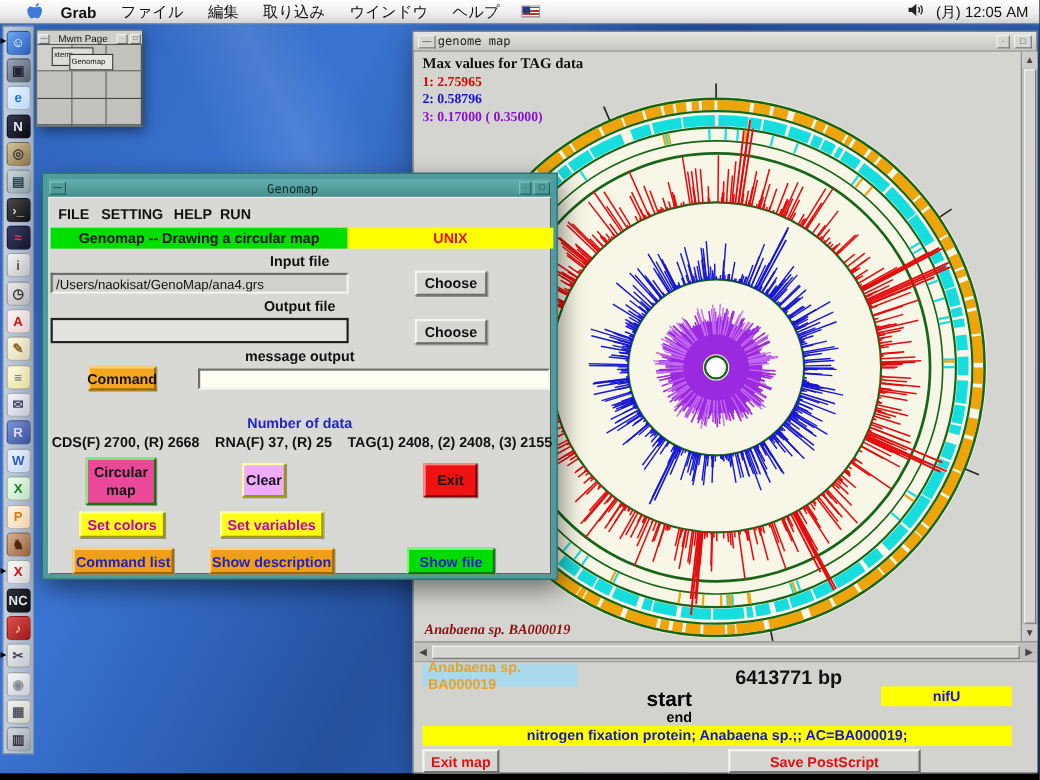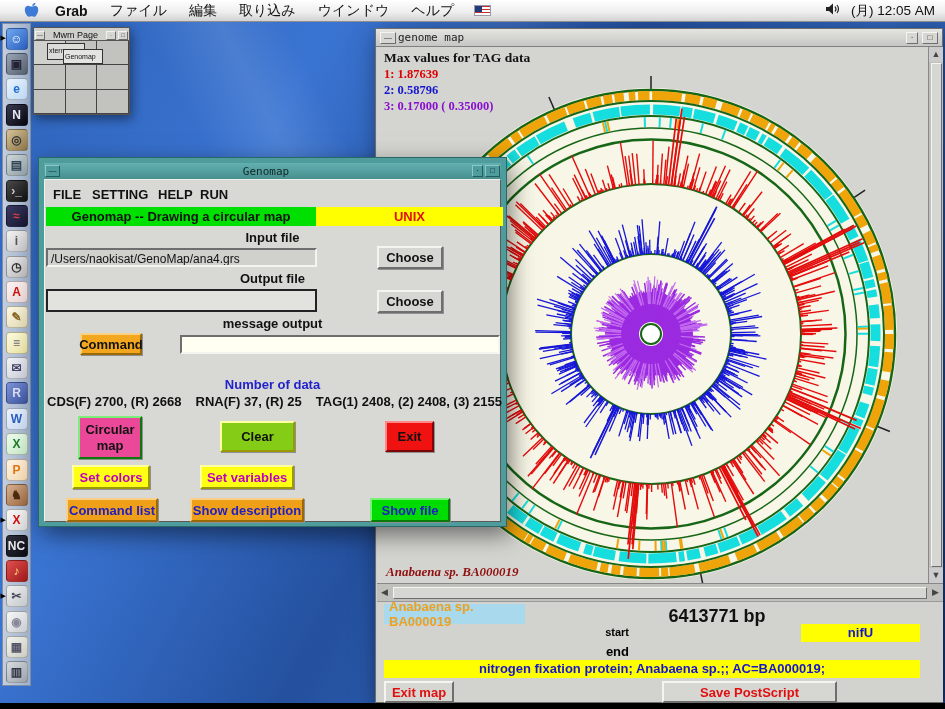--- a/index.html
+++ b/index.html
@@ -78,21 +78,21 @@
   .sbtn{width:14px;height:15px;display:flex;align-items:center;justify-content:center;background:#cccccc;}
   .hscroll{position:absolute;left:1px;top:554px;width:566px;height:18px;background:#c0c0bc;
     border-top:1px solid #888;display:flex;align-items:center;}
   .hthumb{height:12px;flex:1;margin:0 1px;background:#d6d6d2;border:1px solid;border-color:#f4f4f0 #6e6e6e #6e6e6e #f4f4f0;}
   .hbtn{width:15px;height:14px;display:flex;align-items:center;justify-content:center;}
 
   .map-panel{position:absolute;left:1px;top:572px;width:566px;height:101px;background:#d2d2ce;border-top:1px solid #999;}
   .org-chip{position:absolute;left:7px;top:2px;width:141px;height:20px;background:#a9d9ec;
     color:#f0a020;font-weight:bold;font-size:13px;display:flex;align-items:center;padding-left:5px;}
   .bp-len{position:absolute;left:255px;top:4px;width:170px;text-align:center;font-weight:bold;font-size:18px;color:#111;}
-  .lbl-start{position:absolute;left:180px;top:24px;width:72px;text-align:right;font-weight:bold;font-size:11px;}
+  .lbl-start{position:absolute;left:180px;top:24px;width:72px;text-align:right;font-weight:bold;font-size:19px;}
   .lbl-end{position:absolute;left:180px;top:42px;width:72px;text-align:right;font-weight:bold;font-size:13px;}
   .val-box{position:absolute;left:256px;top:21px;width:167px;height:38px;background:#fff;border:1px solid #999;}
   .val-box div{height:19px;text-align:center;font-weight:bold;font-size:13px;color:#111;line-height:19px;}
   .gene-chip{position:absolute;left:424px;top:22px;width:119px;height:18px;background:#ffff00;
     color:#1515cc;font-weight:bold;font-size:13px;text-align:center;line-height:18px;}
   .desc-bar{position:absolute;left:7px;top:58px;width:536px;height:18px;background:#ffff00;
     color:#1515cc;font-weight:bold;font-size:13px;text-align:center;line-height:18px;overflow:hidden;white-space:nowrap;}
   .btn-red{position:absolute;color:#e01010;font-weight:bold;font-size:13px;display:flex;align-items:center;justify-content:center;}
   .btn-exitmap{left:7px;top:79px;width:70px;height:22px;}
   .btn-saveps{left:285px;top:79px;width:175px;height:22px;}
@@ -127,21 +127,21 @@
     box-shadow:1px 1px 0 #909090;}
   .btn-command{position:absolute;left:35px;top:153px;width:62px;height:22px;background:#f2a71e;
     border:2px solid;border-color:#f8d088 #9a6a08 #9a6a08 #f8d088;}
   .field-msg{position:absolute;left:135px;top:155px;width:320px;height:19px;background:#fffff2;
     border:2px solid;border-color:#6e6e6e #f4f4f0 #f4f4f0 #6e6e6e;}
   .lbl-numdata{position:absolute;top:197px;width:100%;text-align:center;font-weight:bold;font-size:13px;color:#2222cc;}
   .counts{position:absolute;left:2px;top:214px;width:455px;display:flex;justify-content:space-between;
     font-weight:bold;font-size:13px;color:#111;white-space:nowrap;}
   .btn-circmap{position:absolute;left:33px;top:236px;width:64px;height:43px;background:#ec4899;
     border:2px solid;border-color:#7af07a #0a7a0a #0a7a0a #7af07a;line-height:1.2;text-align:center;}
-  .btn-clear{position:absolute;left:175px;top:241px;width:75px;height:31px;background:#84cc16;
+  .btn-clear{position:absolute;left:175px;top:241px;width:40px;height:31px;background:#f0abfc;
     border:2px solid;border-color:#ffffa0 #9a9a08 #9a9a08 #ffffa0;text-align:center;}
   .btn-exit{position:absolute;left:340px;top:241px;width:49px;height:31px;background:#f01111;
     border:2px solid;border-color:#ff8888 #7a0808 #7a0808 #ff8888;}
   .btn-yellow{background:#ffff14;border:2px solid;border-color:#ffffa0 #9a9a08 #9a9a08 #ffffa0;color:#c000c0;}
   .btn-setcolors{position:absolute;left:27px;top:285px;width:78px;height:24px;}
   .btn-setvars{position:absolute;left:155px;top:285px;width:94px;height:24px;}
   .btn-settag{position:absolute;left:327px;top:277px;width:77px;height:37px;line-height:1.15;text-align:center;}
   .btn-orange{background:#f0a018;border:2px solid;border-color:#f8d088 #9a6a08 #9a6a08 #f8d088;color:#2020c0;}
   .btn-cmdlist{position:absolute;left:21px;top:318px;width:92px;height:24px;}
   .btn-showdesc{position:absolute;left:145px;top:318px;width:114px;height:24px;}
@@ -1700,21 +1700,21 @@
           <line x1="257.0" y1="262.3" x2="243.0" y2="241.7" stroke="#c46cf0" stroke-width="1.2"></line>
           <line x1="266.9" y1="316.1" x2="261.9" y2="336.3" stroke="#c46cf0" stroke-width="1.2"></line>
           <line x1="291.5" y1="262.6" x2="303.7" y2="245.6" stroke="#c46cf0" stroke-width="1.2"></line>
           <line x1="250.0" y1="305.0" x2="234.8" y2="316.5" stroke="#c46cf0" stroke-width="1.2"></line>
           <line x1="244.2" y1="283.8" x2="216.8" y2="281.0" stroke="#c46cf0" stroke-width="1.2"></line>
           <line x1="244.1" y1="289.8" x2="219.5" y2="292.1" stroke="#c46cf0" stroke-width="1.2"></line>
           <circle cx="274" cy="287" r="10" fill="#ffffff" stroke="#176617" stroke-width="2"></circle>
         </svg>
       <div class="maxvals">
         <div class="hd">Max values for TAG data</div>
-        <div class="v1">1:  1.87639</div>
+        <div class="v1">1:  2.75965</div>
         <div class="v2">2:  0.58796</div>
         <div class="v3">3:  0.17000 ( 0.35000)</div>
       </div>
       <div class="organism">Anabaena sp. BA000019</div>
     </div>
     <div class="vscroll">
       <span class="sbtn">
           <span class="arrow-glyph">▲</span>
         </span>
       <span class="vthumb"></span>

